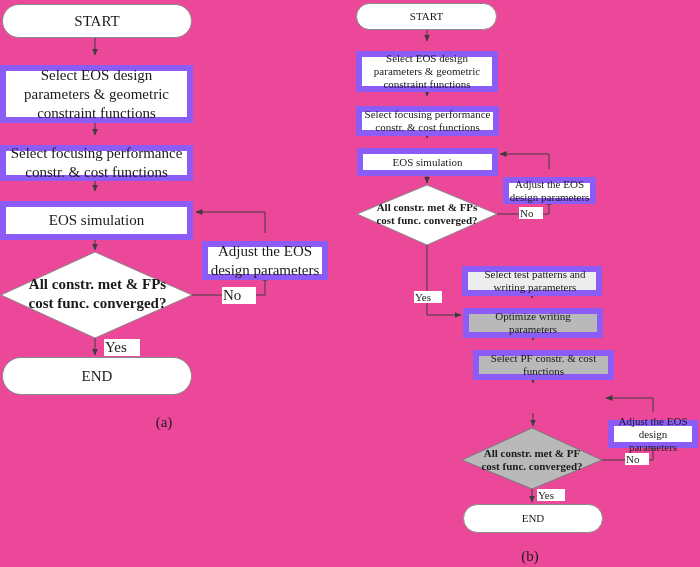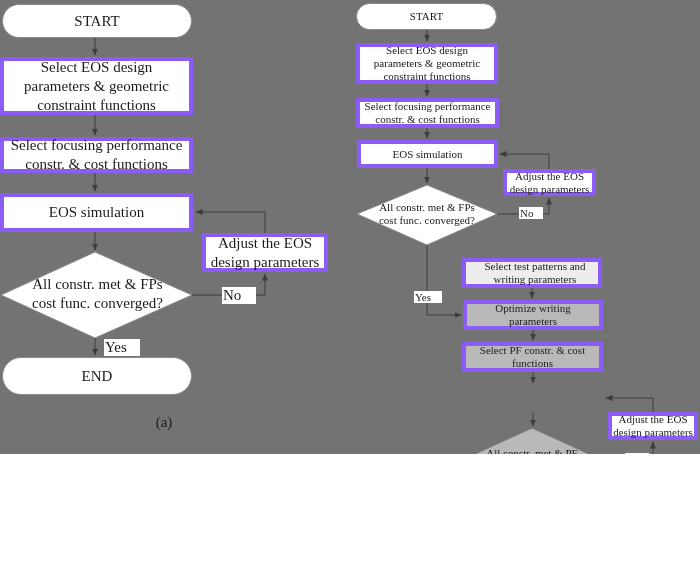--- a/index.html
+++ b/index.html
@@ -1,28 +1,28 @@
 <!DOCTYPE html>
 <html><head>
 <meta charset="utf-8">
 <style>
   html,body { margin:0; padding:0; background:#ffffff; }
   .canvas {
-    position:relative; width:700px; height:454px; background:#737373;
+    position:relative; width:700px; height:567px; background:#ec4899;
     font-family:"Liberation Serif","DejaVu Serif",serif; color:#1b1b1b;
     overflow:hidden;
   }
   svg.wires { position:absolute; left:0; top:0; width:700px; height:567px; }
   .node {
     position:absolute; display:flex; align-items:center; justify-content:center;
     text-align:center; white-space:pre-line; box-sizing:border-box;
   }
-  .rect    { background:#ffffff; border:4px solid #8b5cf6; }
+  .rect    { background:#ffffff; border:6px solid #8b5cf6;margin-top:8px; }
   .stadium { background:#ffffff; border:1px solid #8a8a8a; }
-  .plain   { border:none; background:transparent; }
+  .plain   { border:none; background:transparent;font-weight:bold; }
   .fill-light { background:#ededed; }
   .fill-gray  { background:#b9b9b9; }
   .fz-a { font-size:15px; line-height:19px; }
   .fz-b { font-size:11px; line-height:13px; }
   .lbl  { position:absolute; background:#ffffff; padding:0 1px; }
   .caption { position:absolute; text-align:center; font-size:15px; }
 
   
   #a-start  { left:2px;   top:4px;   width:190px; height:34px; border-radius:17px; }
   #a-step1  { left:0px;   top:57px;  width:193px; height:58px; }
@@ -39,21 +39,21 @@
   #b-start  { left:356px; top:3px;   width:141px; height:27px; border-radius:13.5px; }
   #b-step1  { left:356px; top:43px;  width:142px; height:41px; }
   #b-step2  { left:356px; top:98px;  width:143px; height:30px; }
   #b-step3  { left:357px; top:140px; width:141px; height:28px; }
   #b-dec1-t { left:362px; top:200px; width:130px; height:27px; }
   #b-adj1   { left:503px; top:169px; width:93px;  height:27px; }
   #b-no1    { left:519px; top:207px; width:22px;  font-size:11px; }
   #b-yes1   { left:414px; top:291px; width:26px;  font-size:11px; }
   #b-test   { left:462px; top:258px; width:140px; height:30px;padding-left:6px; }
   #b-opt    { left:463px; top:300px; width:140px; height:30px; }
-  #b-pfc    { left:462px; top:342px; width:141px; height:30px; }
+  #b-pfc    { left:473px; top:342px; width:141px; height:30px; }
   #b-pfsim  { left:462px; top:385px; width:141px; height:28px; }
   #b-dec2-t { left:467px; top:446px; width:130px; height:27px; }
   #b-adj2   { left:608px; top:412px; width:90px;  height:28px; }
   #b-no2    { left:625px; top:453px; width:22px;  font-size:11px; }
   #b-yes2   { left:537px; top:489px; width:26px;  font-size:11px; }
   #b-end    { left:463px; top:504px; width:140px; height:29px; border-radius:14.5px; }
   #b-cap    { left:508px; top:548px; width:44px; }
 </style>
 </head>
 <body>

